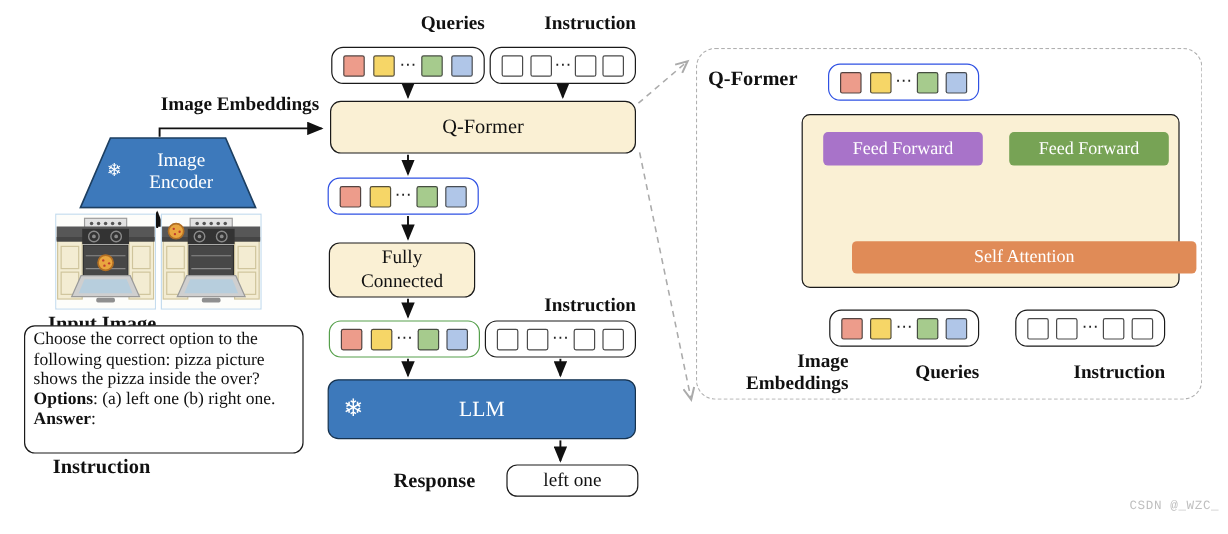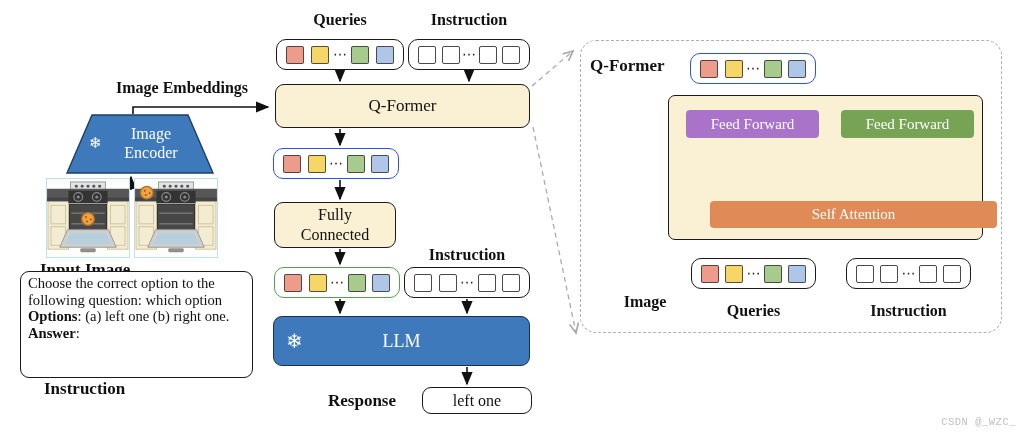--- a/index.html
+++ b/index.html
@@ -1,19 +1,19 @@
 <!DOCTYPE html>
 <html style="--box_cream: #FAF0D4; --blue: #3D79BB; --purple: #A873C9; --green_ff: #77A355; --gray_attn: #9E9E9E; --orange_attn: #E08B57; --blue_pill_border: #2F51E3; --green_pill_border: #56A04C; --dashed_panel: #B0B0B0;"><head>
 <meta charset="utf-8">
 <style>
   html,body{margin:0;padding:0;background:#fff;}
   .canvas{position:relative;width:1023px;height:445px;background:#fff;overflow:hidden;
           font-family:"Liberation Serif", serif;color:#111;}
   .abs{position:absolute;box-sizing:border-box;}
-  .lbl{font-weight:bold;font-size:16px;text-align:center;line-height:1.1;}
+  .lbl{font-weight:bold;font-size:16px;text-align:right;line-height:1.1;}
   .lbl-lg{font-weight:bold;font-size:17px;text-align:left;}
   .overlay{position:absolute;left:0;top:0;pointer-events:none;}
   
   .pill{display:flex;align-items:center;justify-content:space-between;
         padding:0 9px;background:#fff;border:1.4px solid #1a1a1a;border-radius:10px;}
   .pill.blue-border{border-color:var(--blue_pill_border);}
   .pill.green-border{border-color:var(--green_pill_border);}
   .token{width:16px;height:16px;border-radius:2px;border:1px solid rgba(45,45,45,.8);display:inline-block;}
   .dots{font-size:14px;color:#222;margin:0 -3px;line-height:1;}
   
@@ -152,21 +152,22 @@
       <polygon points="21,52 63,52 71,70 13,70" fill="#CFCFCF" stroke="#9a9a9a"></polygon>
       <polygon points="24,55 60,55 65,67 19,67" fill="#B7CEDD"></polygon>
       <rect x="34" y="71" width="16" height="4" rx="1.5" fill="#8f8f8f"></rect>
     </svg>
   </div>
 
   <div class="abs lbl-lg" style="left:40px;top:260px;width:184px;">Input Image</div>
 
   <div class="abs prompt-box" style="left:20px;top:271px;width:233px;height:107px;">
     <div>Choose the correct option to the</div>
-    <div>following question: which option</div>
+    <div>following question: pizza picture</div>
+    <div>shows the pizza inside the over?</div>
     <div><b>Options</b><span>: (a) left one (b) right one.</span></div>
     <div><b>Answer</b><span>:</span></div>
   </div>
 
   <div class="abs lbl-lg" style="left:44px;top:379px;width:184px;">Instruction</div>
 
   <div class="abs lbl" style="left:276px;top:11px;width:128px;">Queries</div>
   <div class="abs lbl" style="left:408px;top:11px;width:122px;">Instruction</div>
 
   <div class="abs pill" style="left:276px;top:39px;width:128px;height:31px;">
@@ -255,19 +256,20 @@
   <div class="abs pill" style="left:846px;top:258px;width:125px;height:31px;">
       <span class="token" style="background: rgb(255, 255, 255); border-color: rgb(74, 74, 74);"></span>
       <span class="token" style="background: rgb(255, 255, 255); border-color: rgb(74, 74, 74);"></span>
       <span class="dots">⋯</span>
       <span class="token" style="background: rgb(255, 255, 255); border-color: rgb(74, 74, 74);"></span>
       <span class="token" style="background: rgb(255, 255, 255); border-color: rgb(74, 74, 74);"></span>
     </div>
 
   <div class="abs lbl" style="left:583px;top:293px;width:124px;">
     <div>Image</div>
+    <div>Embeddings</div>
   </div>
   <div class="abs lbl" style="left:691px;top:302px;width:125px;">Queries</div>
   <div class="abs lbl" style="left:846px;top:302px;width:125px;">Instruction</div>
 
   <div class="abs watermark" style="left:920px;top:416px;width:96px;">CSDN @_WZC_</div>
 
 </div>
 
 </body></html>

